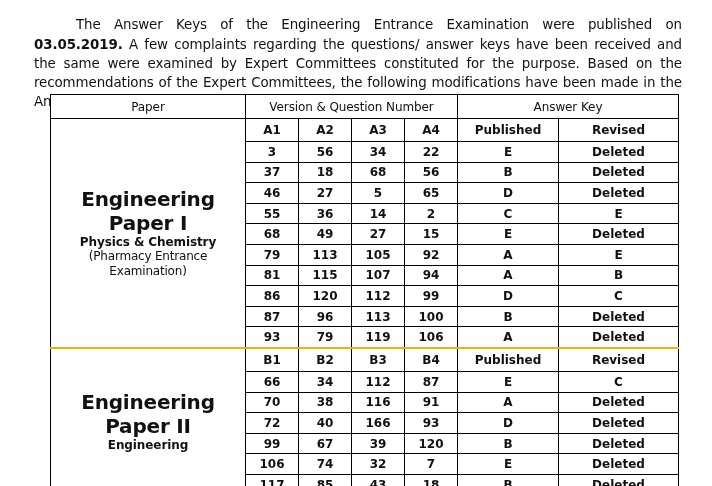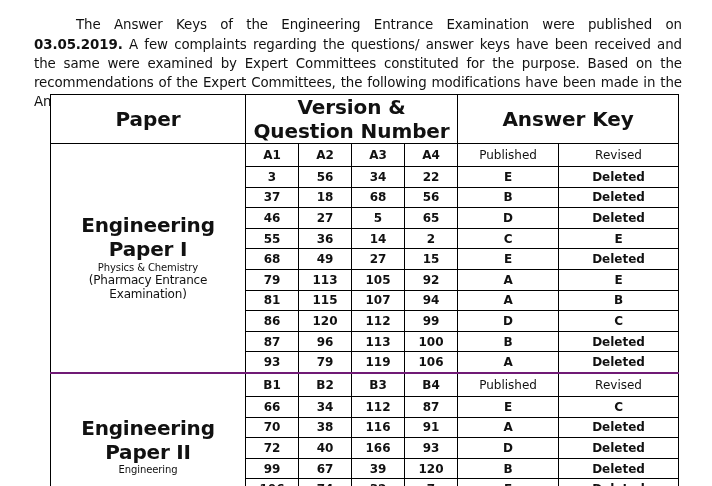--- a/index.html
+++ b/index.html
@@ -64,33 +64,33 @@
   }
   
   col.c-paper   { width: 195px; }
   col.c-v       { width: 53px; }
   col.c-pub     { width: 101px; }
   col.c-rev     { width: 120px; }
 
   
   tr.hdr-main th {
     height: 23px;
-    font-size: 20px;
-    font-weight: bold;
+    font-size: 12px;
+    font-weight: normal;
     letter-spacing: -0.1px;
   }
   tr.hdr-sub th,
   td.subhdr {
     height: 22px;
     font-size: 14px;
     font-weight: bold;
   }
   td.subhdr-pub, td.subhdr-rev {
     font-size: 13.5px;
-    font-weight: normal;
+    font-weight: bold;
   }
 
   
   td.num {
     height: 19.6px;
     font-size: 11.5px;
     font-weight: bold;
   }
   td.ans {
     height: 19.6px;
@@ -110,36 +110,36 @@
     padding: 0 4px;
     line-height: 1.18;
   }
   .paper-line1 {
     font-size: 20px;
     font-weight: bold;
     display: block;
     letter-spacing: -0.2px;
   }
   .paper-line2 {
-    font-size: 10px;
-    font-weight: normal;
+    font-size: 12px;
+    font-weight: bold;
     display: block;
     letter-spacing: -0.1px;
   }
   .paper-line3 {
     font-size: 12px;
     font-weight: normal;
     display: block;
     letter-spacing: -0.2px;
   }
 
   
   tr.section-start > td,
   tr.section-start > th {
-    border-top: 2px solid #701a75;
+    border-top: 2px solid #eab308;
   }
   table.keys { border: 1px solid #000; }
   .tbl-wrap { border: 0; }
 </style>
 </head>
 <body>
 
 <div id="page">
 
   <p class="intro">

